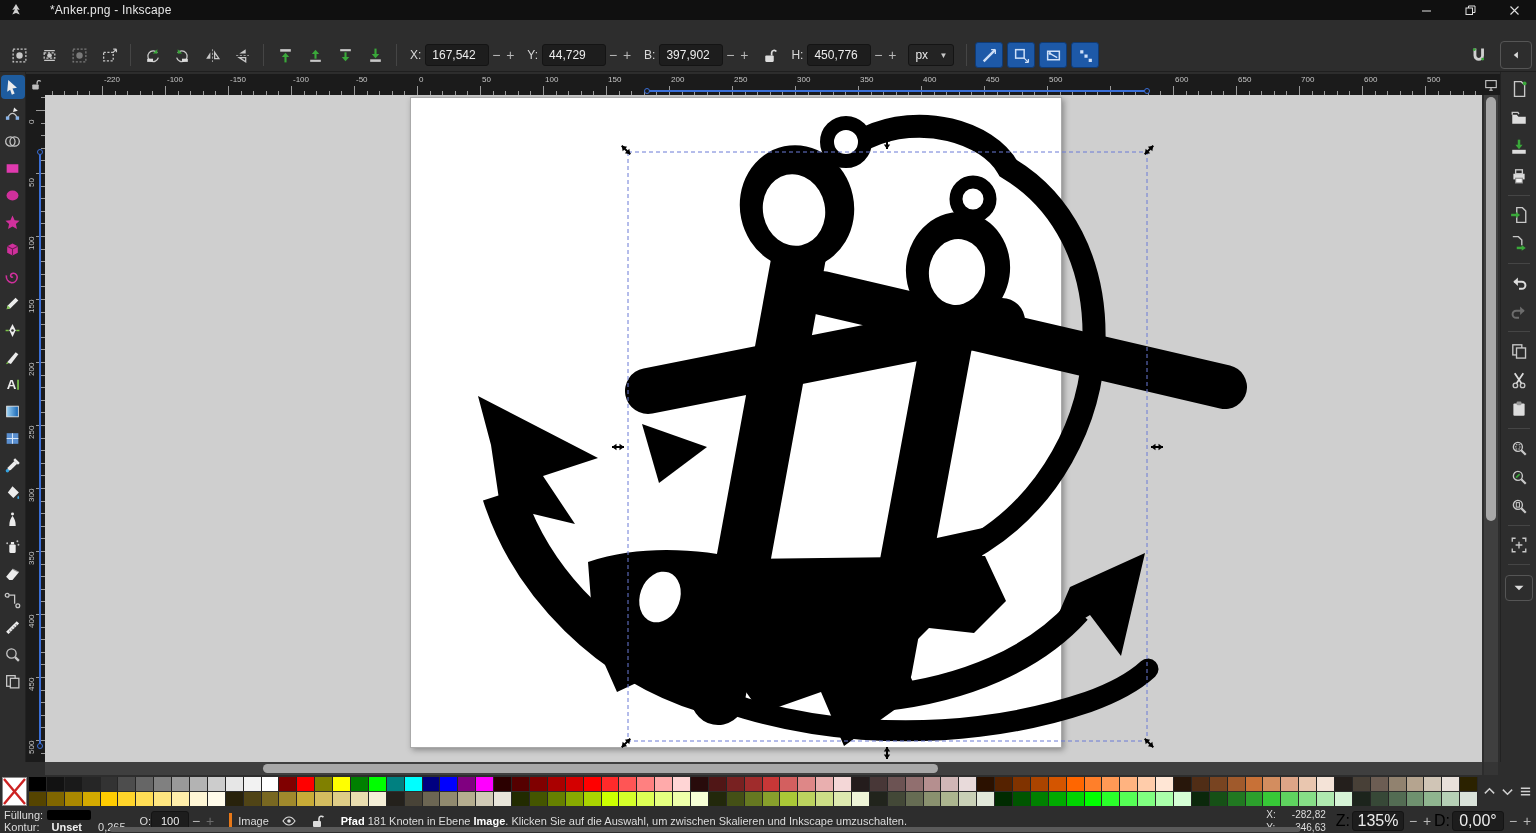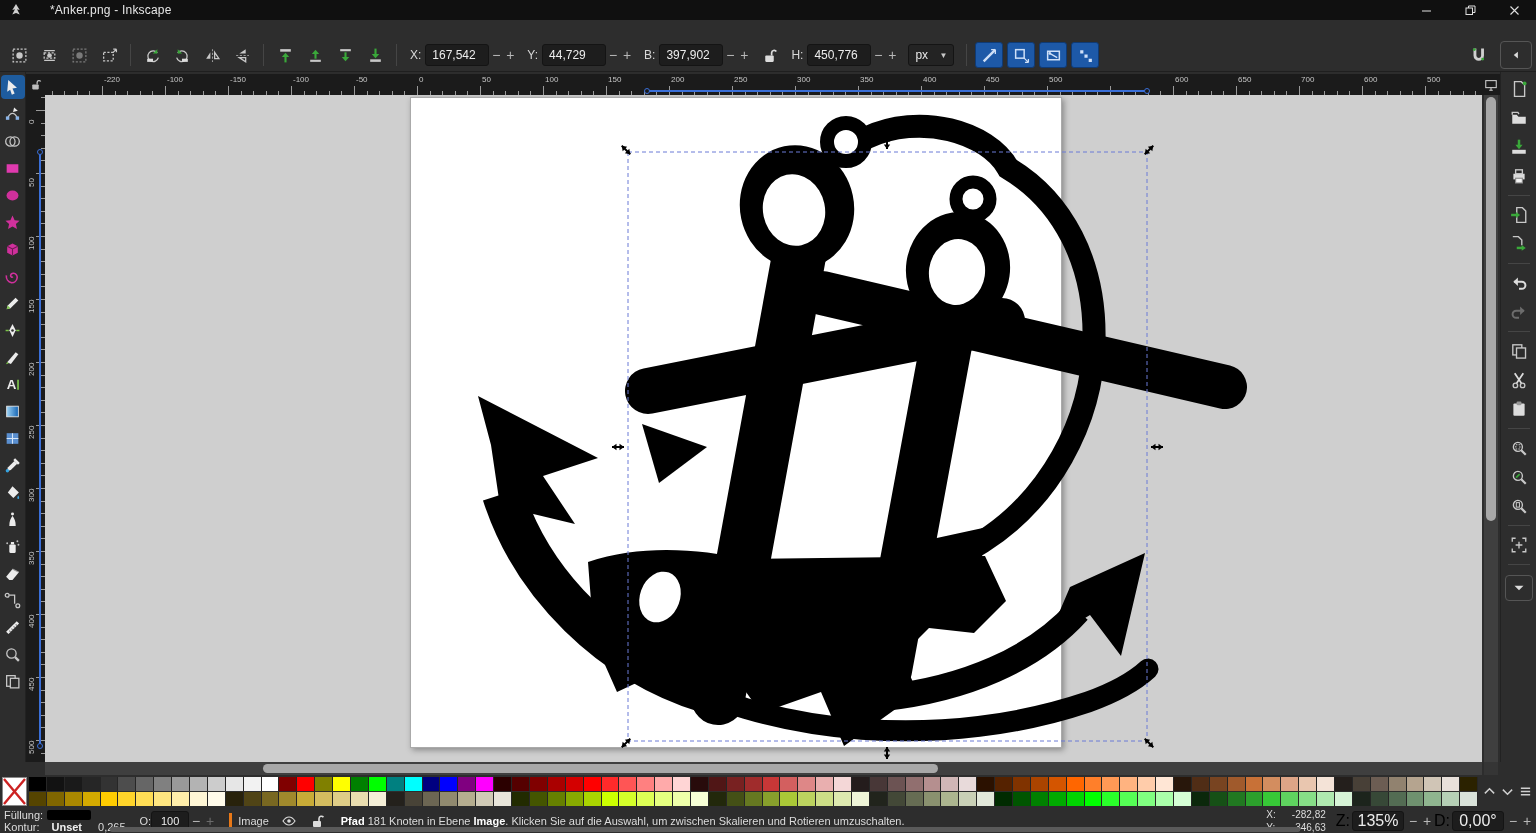--- a/index.html
+++ b/index.html
@@ -1121,21 +1121,21 @@
       <svg viewBox="0 0 16 16">
           <path d="M2 8c2-3 4-4 6-4s4 1 6 4c-2 3-4 4-6 4s-4-1-6-4z" fill="none" stroke="#dcdcdc" stroke-width="1.2"></path>
           <circle cx="8" cy="8" r="1.8" fill="#dcdcdc"></circle>
         </svg>
       <svg viewBox="0 0 16 16">
           <rect x="4" y="8" width="8" height="6" rx="1" fill="#dcdcdc"></rect>
           <path d="M10 8V5.5A2.4 2.4 0 0 1 14.4 4.3" fill="none" stroke="#dcdcdc" stroke-width="1.6"></path>
         </svg>
     </div>
     <div id="status-msg">
-      <b>Pfad</b><span> 181 Knoten in Ebene </span><b>Image</b><span>. Klicken Sie auf die Auswahl, um zwischen Skalieren und Rotieren umzuschalten.</span>
+      <b>Pfad</b><span> 181 Knoten in Ebene </span><b>Image</b><span>. Klicken Sie auf die Auswahl, um zwischen Skalieren und Inkscape umzuschalten.</span>
     </div>
   </div>
   <div id="sb-right">
     <table id="coords">
         <tbody>
       <tr>
             <td class="lbl">X:</td>
             <td class="val">-282,82</td>
           </tr>
       <tr>

